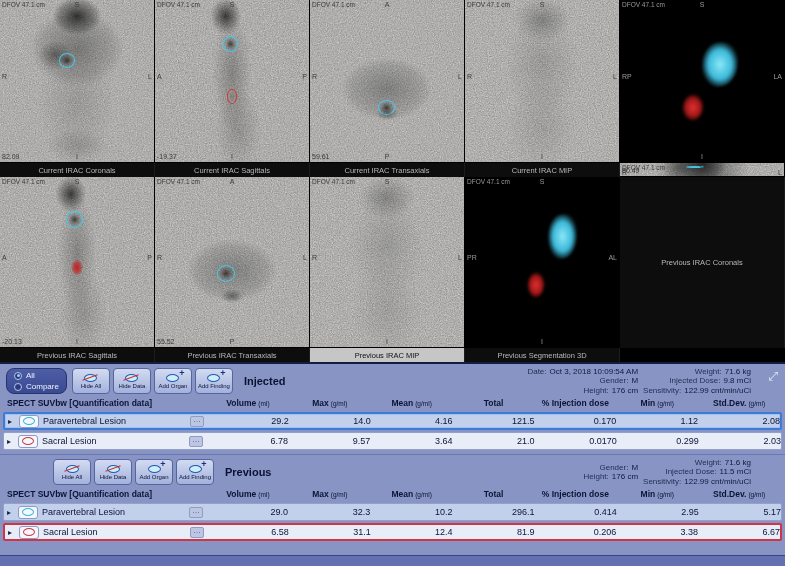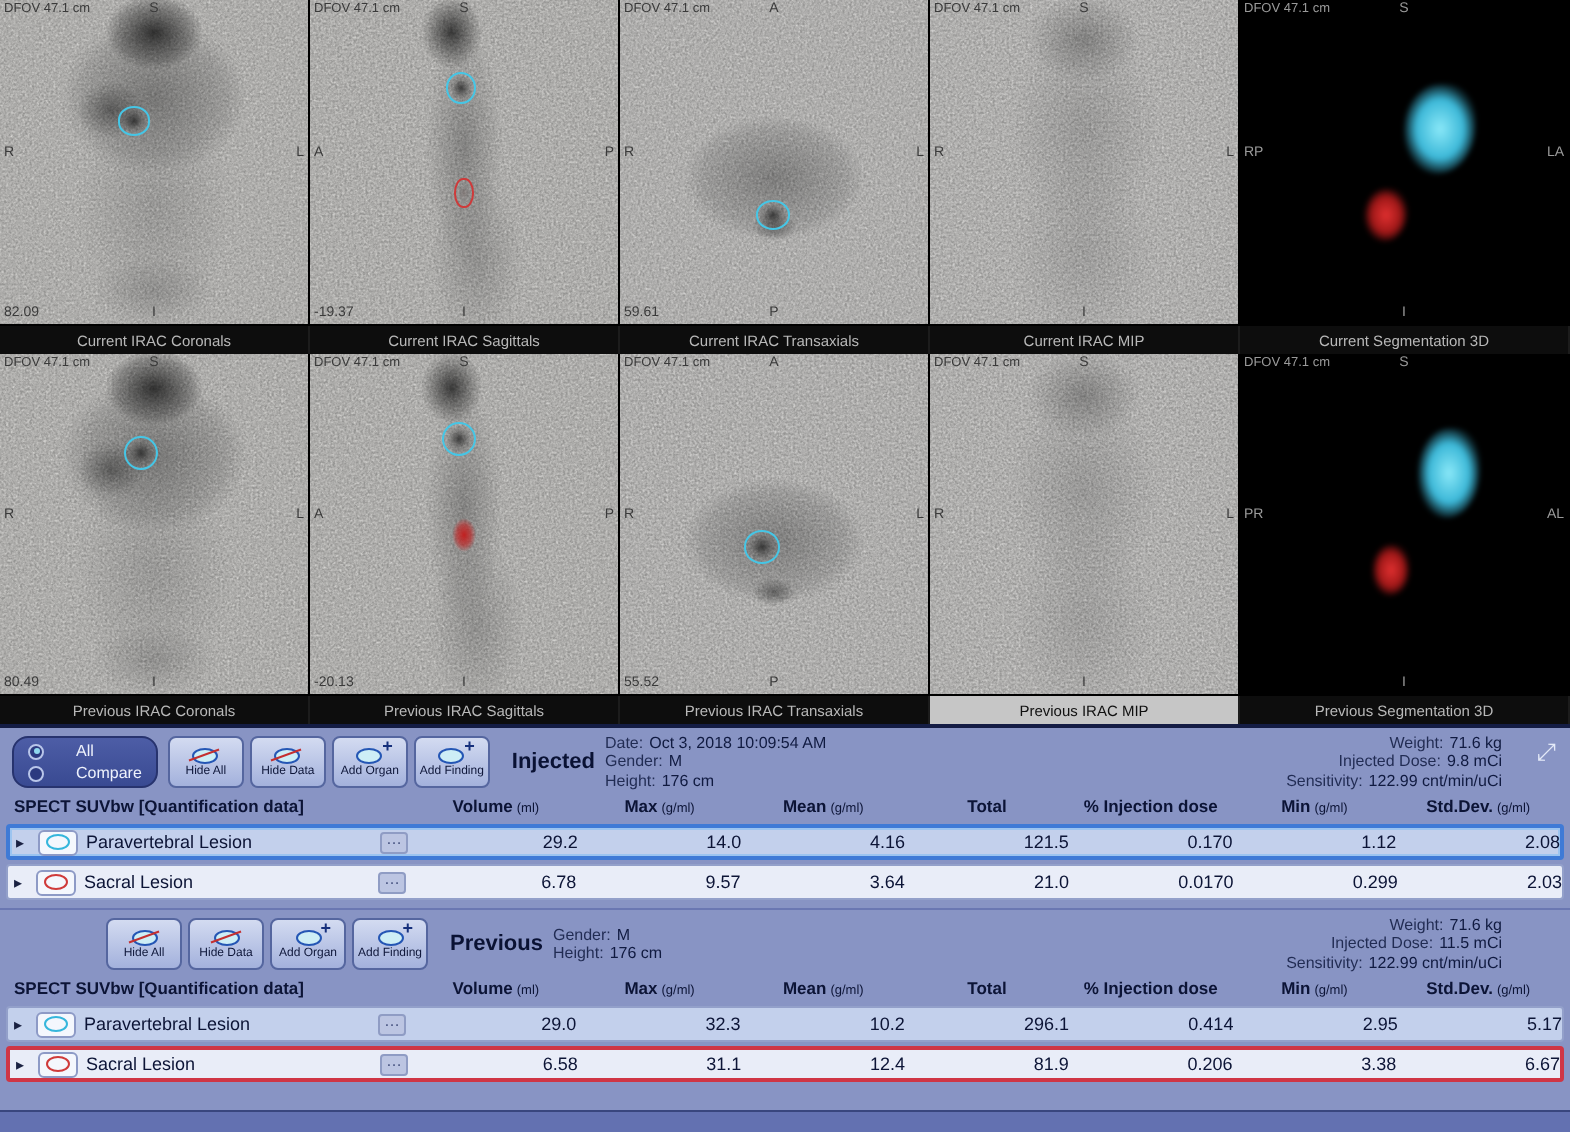--- a/index.html
+++ b/index.html
@@ -59,36 +59,36 @@
   .vp-tab.selected { background:#c6c6c6; color:#101010; }
 
   
   .quant-panel { position:absolute; top:362px; left:0; width:785px; height:204px; background:#8894c4;
     border-top:2px solid #141c44; display:flex; flex-direction:column; }
   .q-section { flex:0 0 auto; }
   .q-section.previous { border-top:1px solid #6a77b2; margin-top:1px; }
   .q-header { display:flex; align-items:center; gap:5px; padding:3px 6px 2px; height:33px; position:relative; }
   .view-toggle { background:linear-gradient(#4d5da6,#394a92); border:1px solid #27336e; border-radius:8px;
     padding:2px 7px; display:flex; flex-direction:column; gap:2px; }
-  .toggle-option { display:flex; align-items:center; gap:16px; cursor:pointer; }
+  .toggle-option { display:flex; align-items:center; gap:4px; cursor:pointer; }
   .radio { width:8px; height:8px; border-radius:50%; border:1px solid #b9c6ea; background:#2c3a80; position:relative; display:inline-block; }
   .radio.checked::after { content:""; position:absolute; inset:1.5px; border-radius:50%; background:#8fd8ee; }
   .toggle-label { color:#eef2fc; font-size:8px; }
   .q-spacer { width:42px; }
   .q-buttons { display:flex; gap:3px; }
   .q-btn { width:38px; height:26px; background:linear-gradient(#d3dbf1,#a3b1dc); border:1px solid #55669f;
     border-radius:4px; display:flex; flex-direction:column; align-items:center; justify-content:center; gap:1px;
     font-family:inherit; padding:1px; cursor:pointer; }
   .q-ico { display:block; width:13px; height:8px; border:1.5px solid #2456b4; border-radius:50%; background:#cdeef6; position:relative; }
   .q-ico.hide::after { content:""; position:absolute; left:-3px; top:2px; width:16px; border-top:1.5px solid #c43030; transform:rotate(-20deg); }
   .q-ico.add::after { content:"+"; position:absolute; right:-6px; top:-7px; color:#16307c; font-weight:bold; font-size:9px; }
   .q-btn-label { font-size:6px; color:#0d1538; line-height:6px; white-space:nowrap; }
   .q-title { font-size:11px; font-weight:bold; color:#0a1234; margin-left:6px; }
   .q-meta { font-size:8px; color:#101a40; line-height:9.5px; }
-  .q-meta.center { flex:1; text-align:left; }
+  .q-meta.center { flex:1; text-align:right; }
   .q-meta.right { text-align:right; margin-right:28px; }
   .meta-label { margin-right:3px; opacity:.85; }
   .q-expand { position:absolute; right:7px; top:5px; color:#e4eaf8; font-size:12px; cursor:pointer; }
 
   .q-table { padding:0 3px 1px; }
   .q-thead { display:grid; grid-template-columns:202px repeat(7,1fr); align-items:end; padding:1px 2px 2px; }
   .q-th { text-align:center; font-size:8.5px; font-weight:bold; color:#0c1436; }
   .q-th.first { text-align:left; padding-left:2px; }
   .th-unit { font-size:6.5px; font-weight:normal; margin-left:2px; }
   .q-row { display:grid; grid-template-columns:202px repeat(7,1fr); align-items:center; height:18px; margin:2px 0;
@@ -197,23 +197,20 @@
       </div>
       <div class="vp-tab">
         <span>Current IRAC Sagittals</span>
       </div>
       <div class="vp-tab">
         <span>Current IRAC Transaxials</span>
       </div>
       <div class="vp-tab">
         <span>Current IRAC MIP</span>
       </div>
-      <div class="vp-tab">
-        <span>Current Segmentation 3D</span>
-      </div>
       <div class="vp-cell k-coronal">
         <div class="vp-img img-coronal"></div>
         <svg class="noise">
           <filter id="nz5" x="0" y="0" width="100%" height="100%">
             <feTurbulence type="fractalNoise" baseFrequency="0.85" numOctaves="2" seed="35" stitchTiles="stitch"></feTurbulence>
             <feColorMatrix type="matrix" values="0 0 0 0 0  0 0 0 0 0  0 0 0 0 0  0.5 0.5 0.5 0 0"></feColorMatrix>
           </filter>
           <rect width="100%" height="100%" filter="url(#nz5)"></rect>
         </svg>
         <div class="ov-ring cyan" style="left: 40%; top: 24%; width: 11%; height: 10%;"></div>

